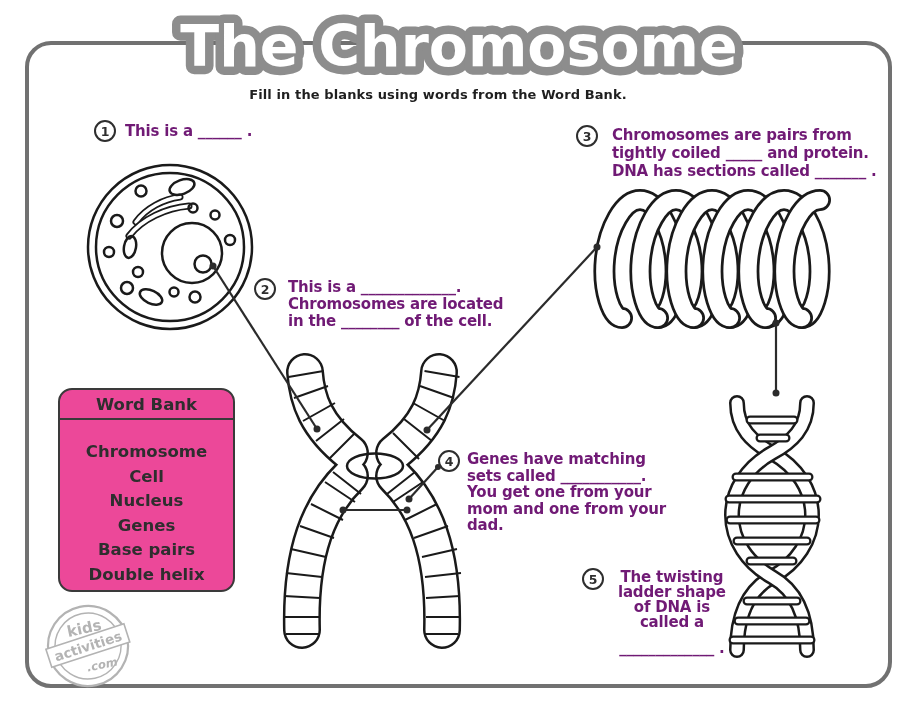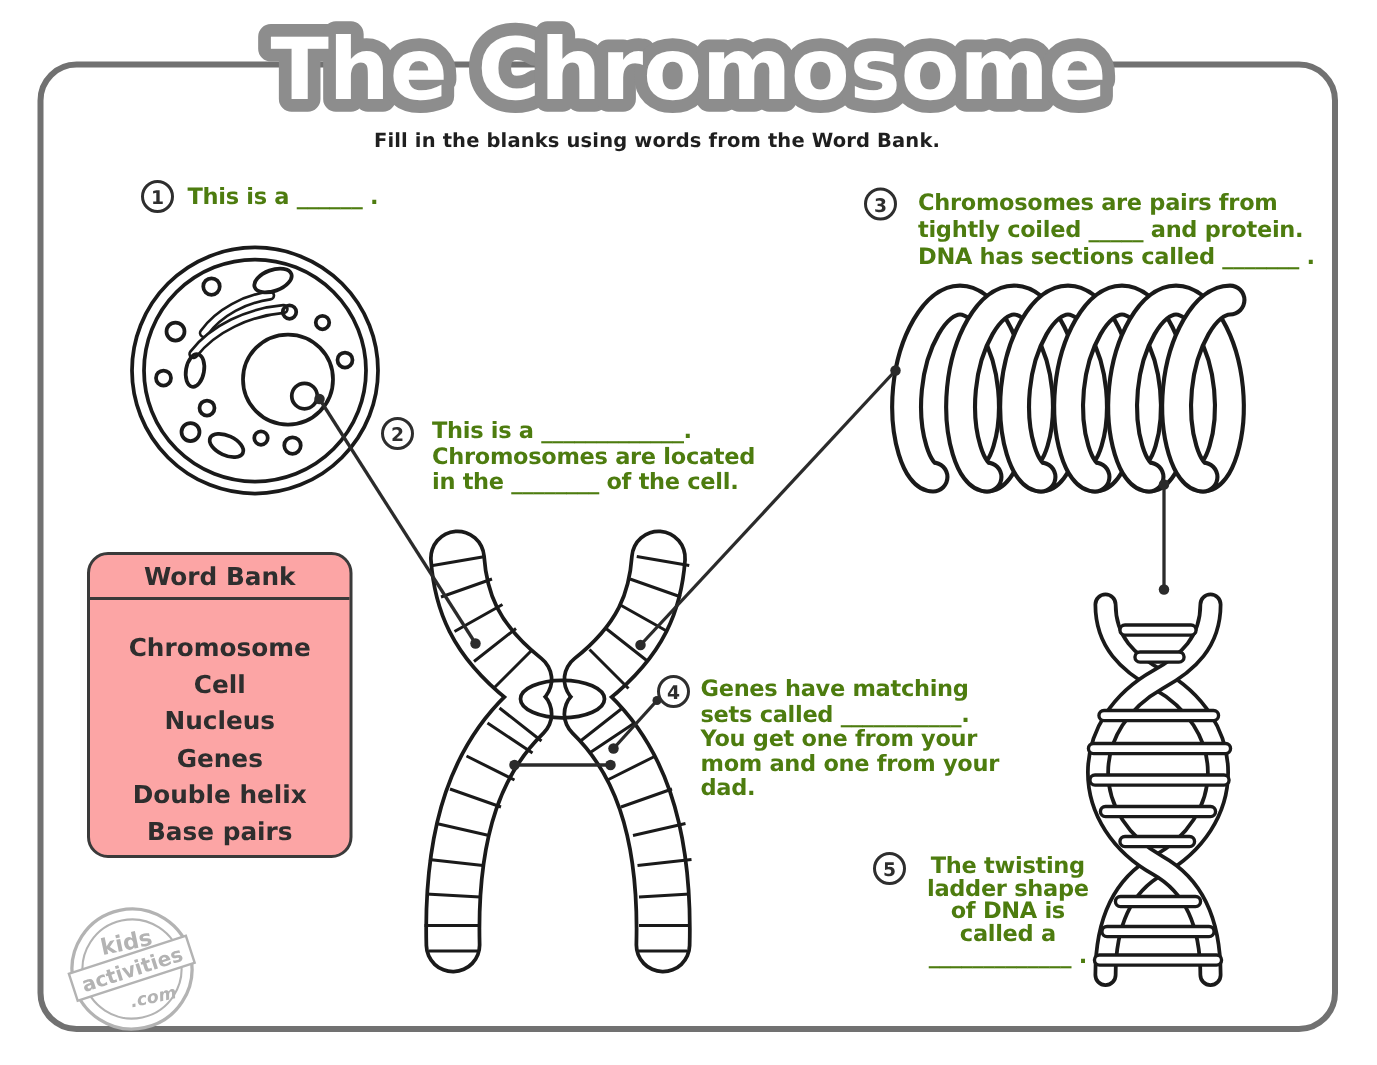--- a/index.html
+++ b/index.html
@@ -11,34 +11,34 @@
     position:absolute;left:25px;top:41px;width:867px;height:647px;
     border:4px solid #717171;border-radius:26px;box-sizing:border-box;background:#fff;
   }
   .diagram-layer{position:absolute;left:0;top:0;width:918px;height:710px;}
   .subtitle{
     position:absolute;left:0;top:87px;width:876px;text-align:center;
     font-size:13px;font-weight:bold;color:#1f1f1f;letter-spacing:0.1px;
   }
   .item-text{
     position:absolute;font-weight:bold;font-size:15px;line-height:17px;
-    color:#4d7c0f;white-space:nowrap;letter-spacing:-0.2px;
+    color:#701a75;white-space:nowrap;letter-spacing:-0.2px;
   }
   #item3-text{line-height:18px;}
   #item4-text{line-height:16.5px;}
   #item5-text{line-height:15px;text-align:center;}
-  #item5-text .lastline{margin-top:0;}
+  #item5-text .lastline{margin-top:11px;}
   .num-circle{
     position:absolute;width:22px;height:22px;box-sizing:border-box;
     border:2px solid #2e2e2e;border-radius:50%;background:#fff;
     font-size:12.5px;font-weight:bold;display:flex;align-items:center;justify-content:center;
   }
   .word-bank{
-    position:absolute;left:58px;top:368px;width:177px;height:204px;box-sizing:border-box;
-    border:2.5px solid #3a3a3a;border-radius:14px;background:#fca5a5;
+    position:absolute;left:58px;top:388px;width:177px;height:204px;box-sizing:border-box;
+    border:2.5px solid #3a3a3a;border-radius:14px;background:#ec4899;
   }
   .wb-header{
     text-align:center;font-weight:bold;font-size:16.5px;color:#2e2e2e;
     padding:5px 0 4px 0;border-bottom:2.5px solid #3a3a3a;
   }
   .wb-words{padding-top:20px;}
   .wb-word{text-align:center;font-weight:bold;font-size:16.5px;line-height:24.5px;color:#2e2e2e;}
 
   
   .ink{stroke:#1a1a1a;fill:none;stroke-width:2.5;}
@@ -208,16 +208,16 @@
   <div class="lastline">_____________ .</div>
 </div>
 
 <div class="word-bank">
   <div class="wb-header">Word Bank</div>
   <div class="wb-words">
     <div class="wb-word">Chromosome</div>
     <div class="wb-word">Cell</div>
     <div class="wb-word">Nucleus</div>
     <div class="wb-word">Genes</div>
+    <div class="wb-word">Base pairs</div>
     <div class="wb-word">Double helix</div>
-    <div class="wb-word">Base pairs</div>
   </div>
 </div>
 
 </body></html>

